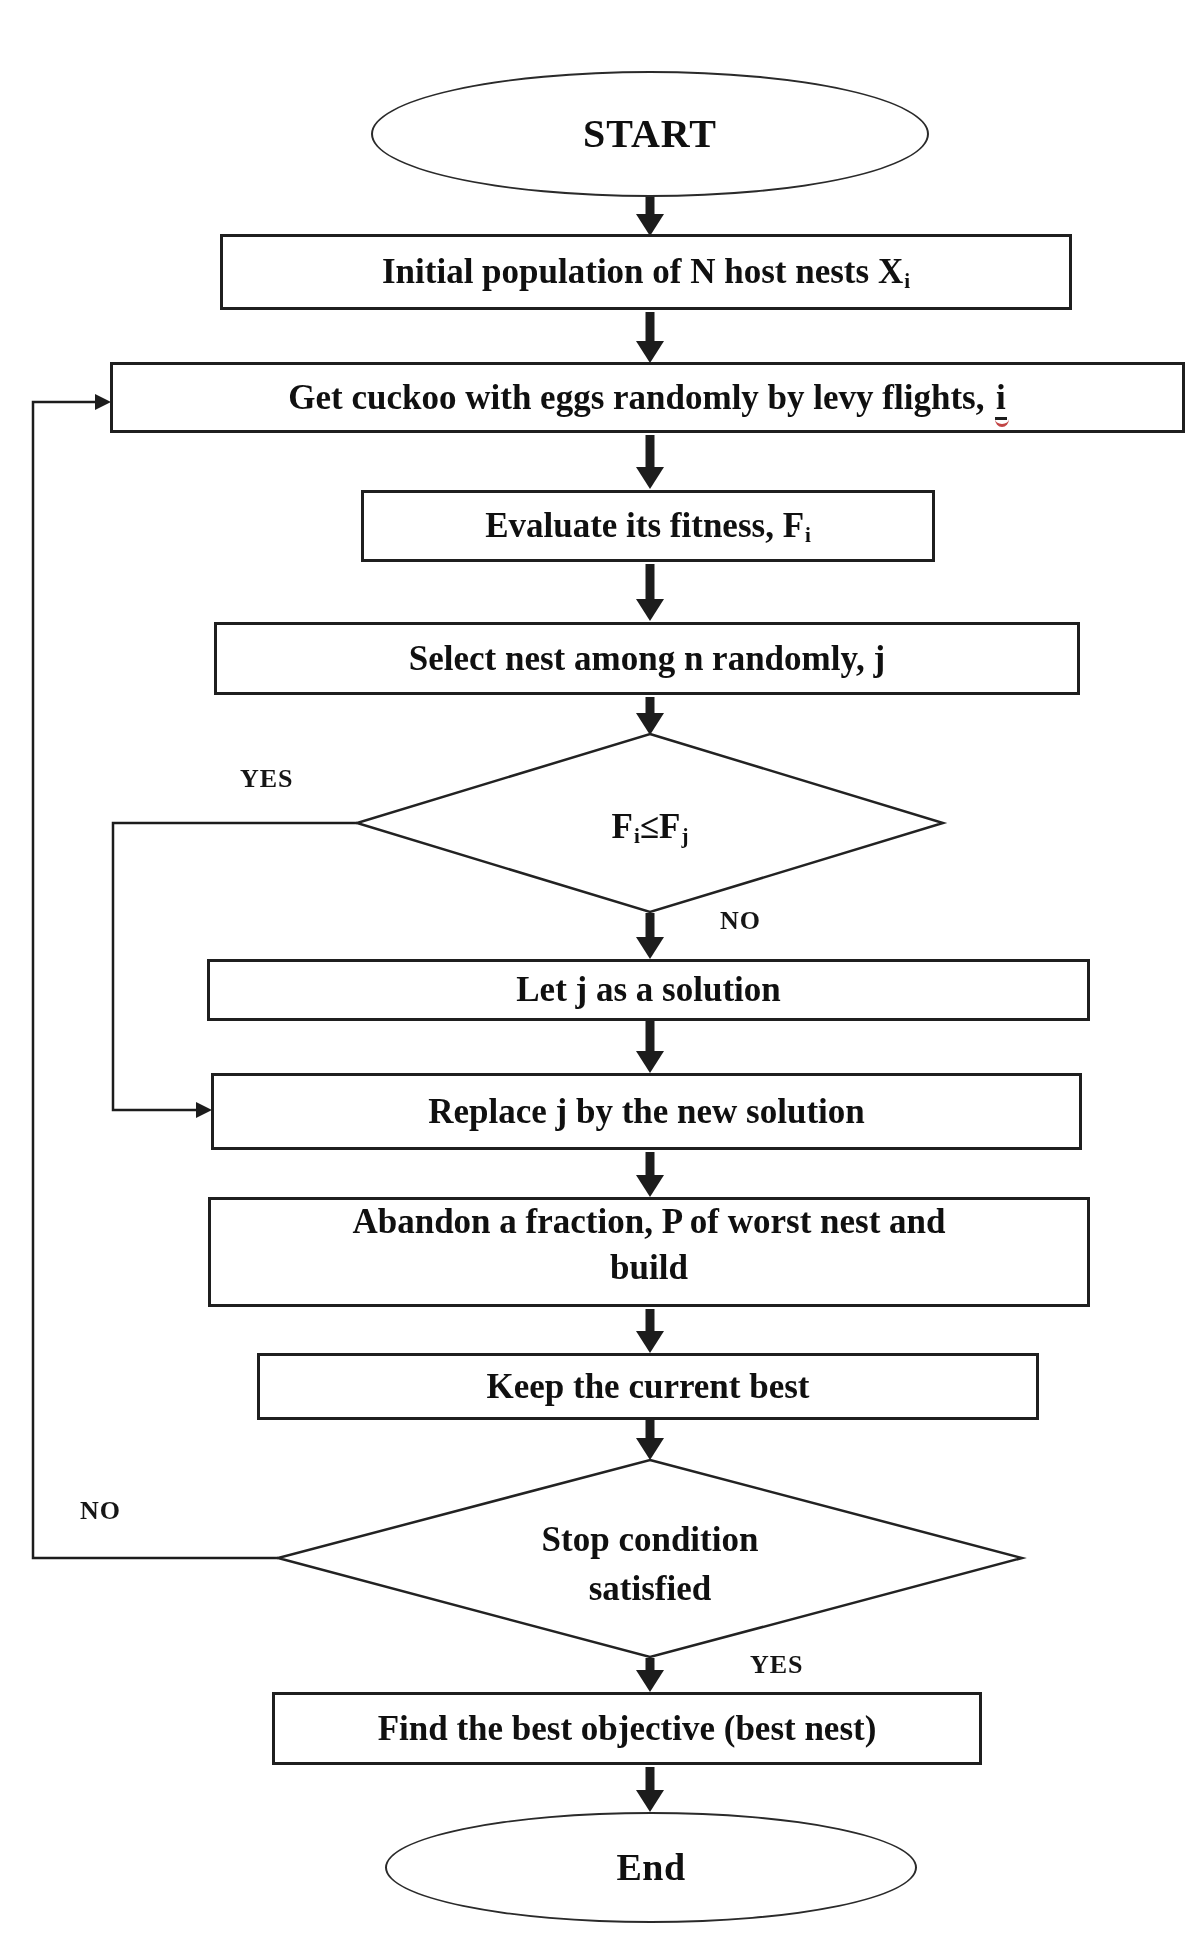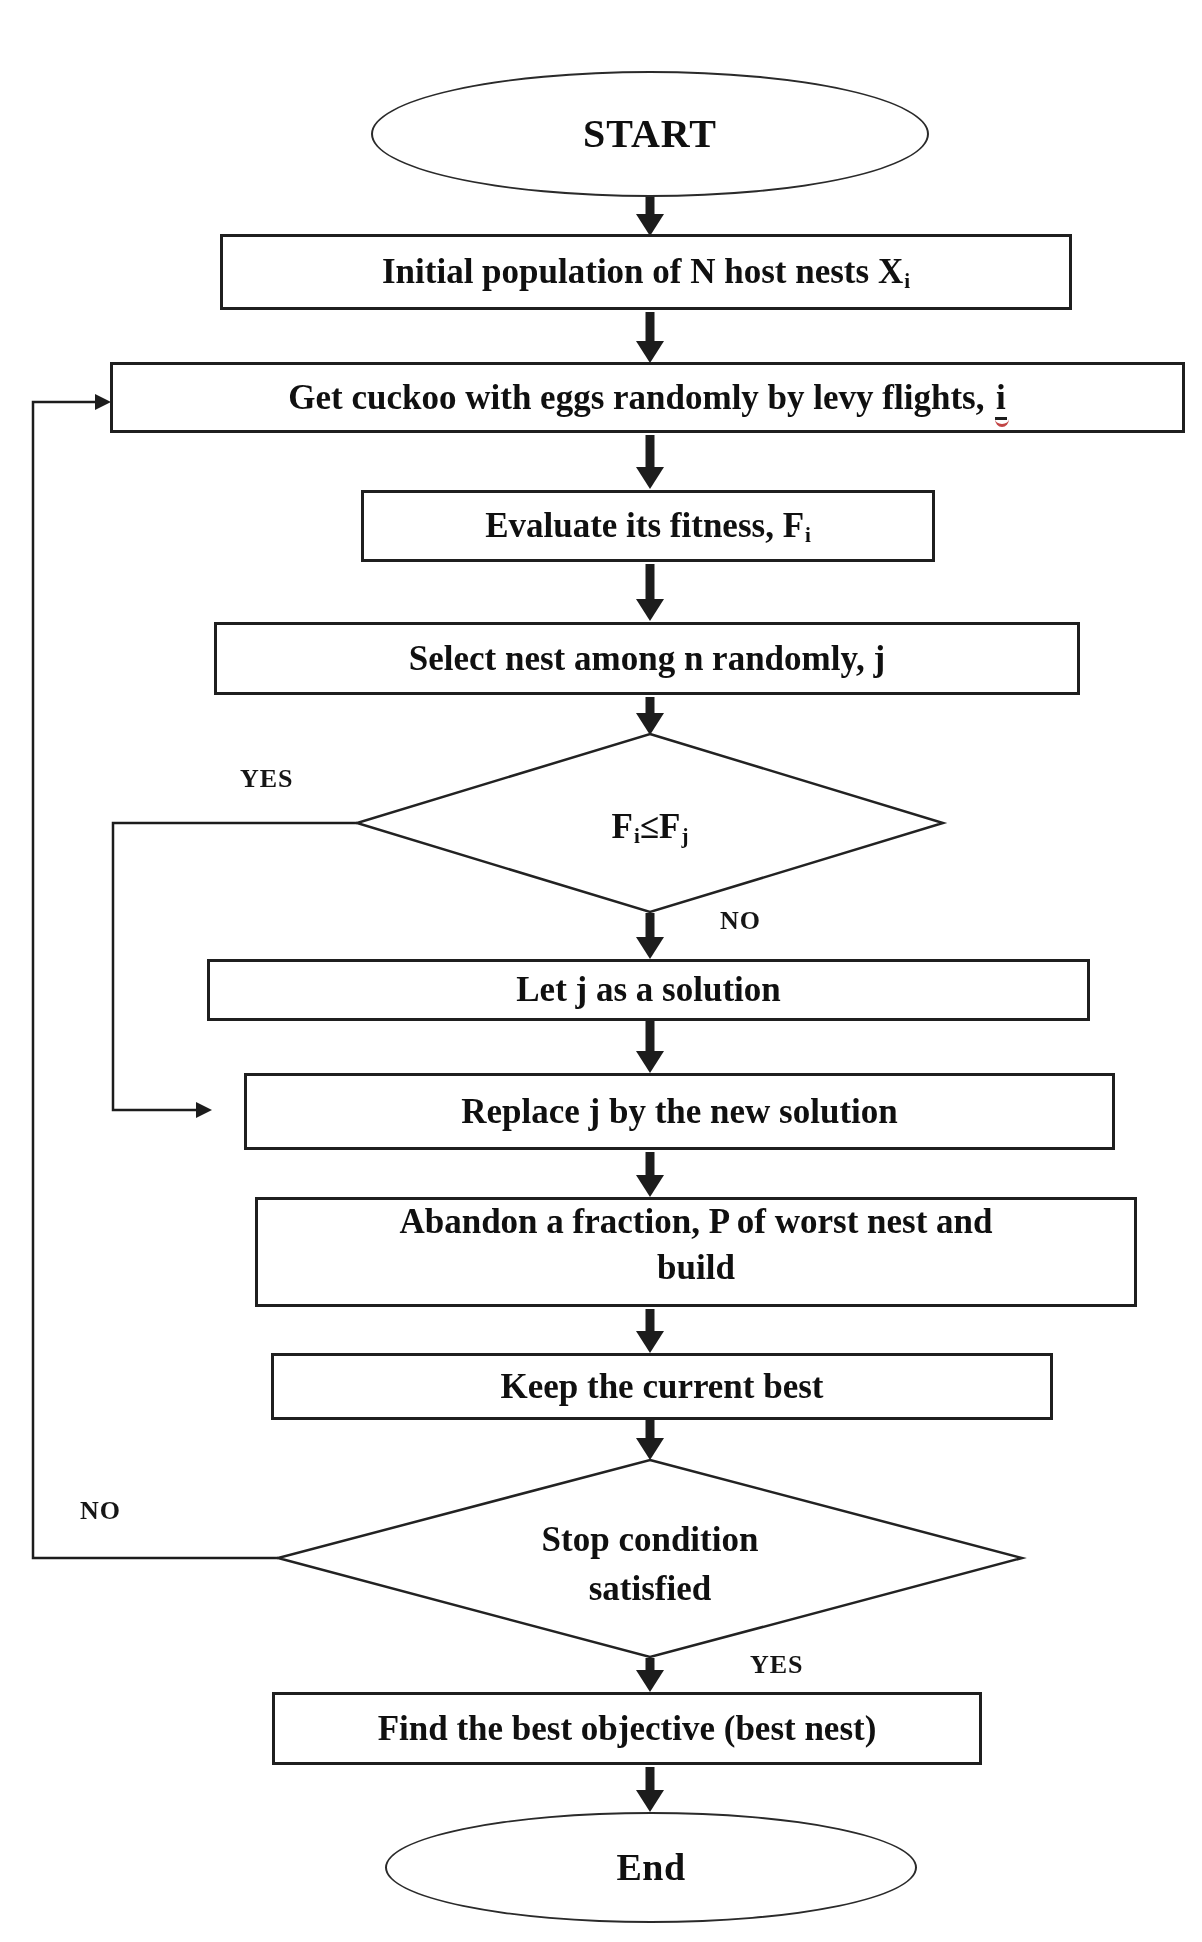--- a/index.html
+++ b/index.html
@@ -35,21 +35,21 @@
   .rect   { border: 3px solid #1f1f1f; }
   .oval   { border: 2px solid #2a2a2a; border-radius: 50%; text-align: center; }
   .terminator-label { letter-spacing: 1px; font-size: 40px; }
   .end-label { font-size: 38px; letter-spacing: 0.5px; }
   .cond-label { font-size: 42px; }
   .sub {
     font-size: 0.60em;
     vertical-align: -0.22em;
     margin-left: 1px;
   }
-  .twoline { flex-direction: column; line-height: 1.32; margin-left: 47px; }
+  .twoline { flex-direction: column; line-height: 1.32; }
   .diamond-text {
     position: absolute;
     z-index: 2;
     display: flex;
     flex-direction: column;
     align-items: center;
     justify-content: flex-end;
     text-align: center;
     font-weight: 700;
     font-size: 35px;
@@ -180,30 +180,30 @@
     <span><span>F</span><span class="sub">i</span><span>≤</span><span>F</span><span class="sub">j</span></span>
   </div>
 
   <span class="edge-label" style="left:240px; top:764px;">YES</span>
   <span class="edge-label" style="left:720px; top:906px;">NO</span>
 
   <div class="node rect" style="left:207px; top:959px; width:883px; height:62px;">
     <span>Let j as a solution</span>
   </div>
 
-  <div class="node rect" style="left:211px; top:1073px; width:871px; height:77px;margin-left:33px;">
+  <div class="node rect" style="left:211px; top:1073px; width:871px; height:77px;">
     <span>Replace j by the new solution</span>
   </div>
 
   <div class="node rect twoline" style="left:208px; top:1197px; width:882px; height:110px; padding-bottom:14px;">
     <span>Abandon a fraction, P of worst nest and</span>
     <span>build</span>
   </div>
 
-  <div class="node rect" style="left:271px; top:1353px; width:782px; height:67px;">
+  <div class="node rect" style="left:257px; top:1353px; width:782px; height:67px;">
     <span>Keep the current best</span>
   </div>
 
   <div class="diamond-text" style="left:450px; top:1494px; width:400px; height:120px;">
     <span>Stop condition</span>
     <span>satisfied</span>
   </div>
 
   <span class="edge-label" style="left:80px; top:1496px;">NO</span>
   <span class="edge-label" style="left:750px; top:1650px;">YES</span>

